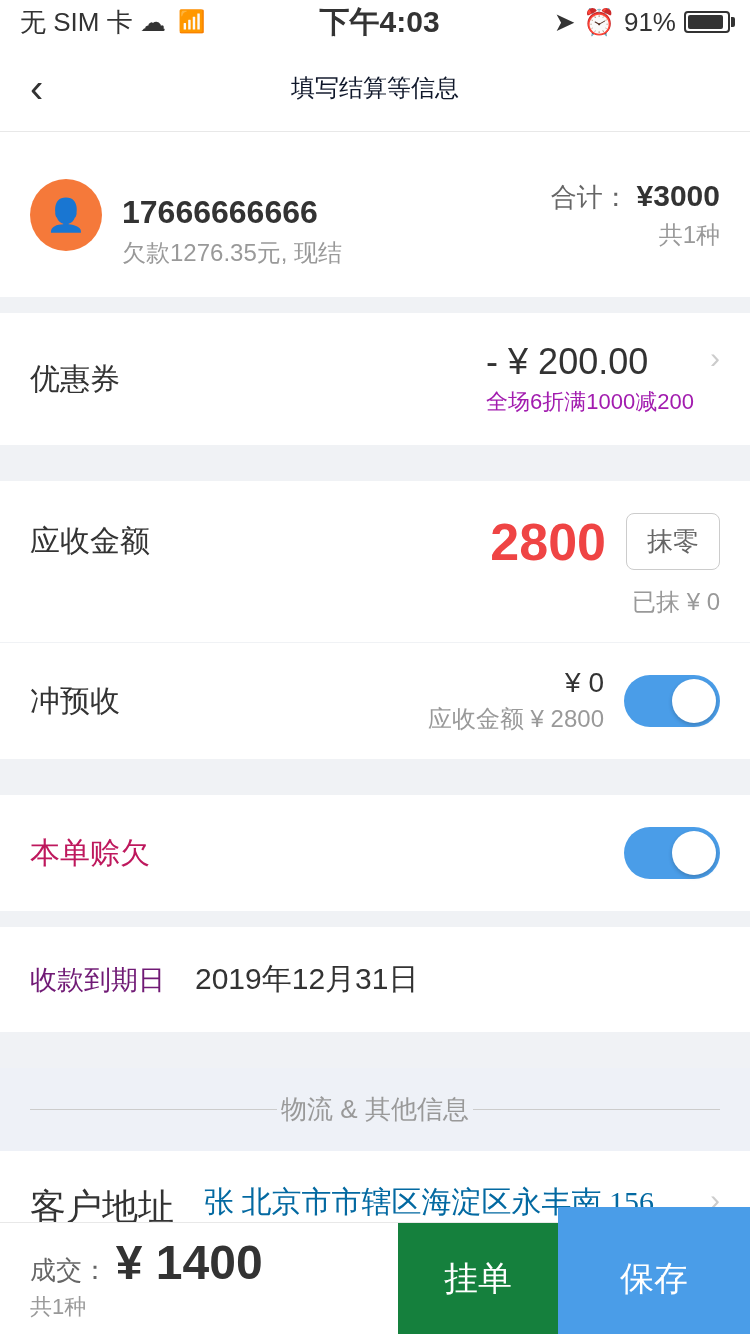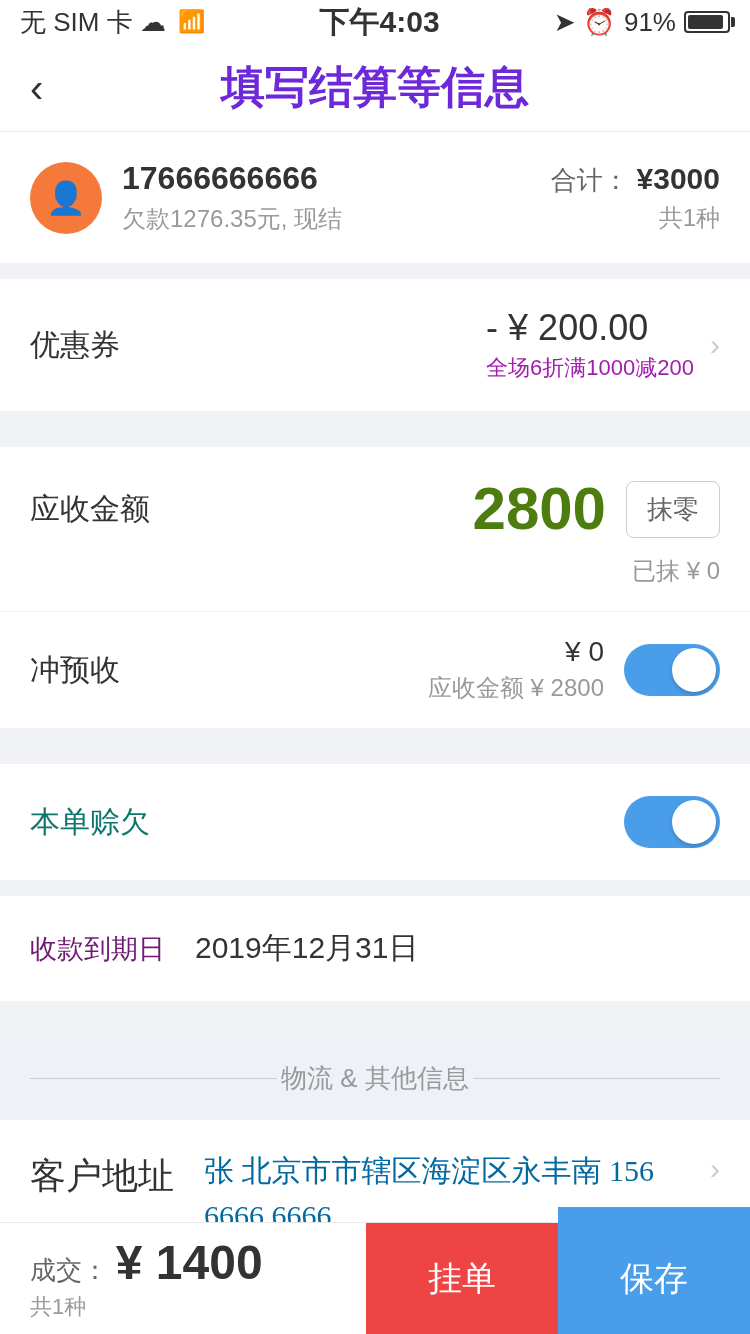--- a/index.html
+++ b/index.html
@@ -67,23 +67,23 @@
     .nav-back {
       font-size: 40px;
       color: #333;
       cursor: pointer;
       line-height: 1;
     }
     .nav-title {
       position: absolute;
       left: 50%;
       transform: translateX(-50%);
-      font-size: 44px;
-      font-weight: 700;
-      color: #6d28d9;
+      font-size: 24px;
+      font-weight: 400;
+      color: #0f172a;
     }
 
     
     .content {
       padding-bottom: 120px;
     }
 
     
     .customer-card {
       background: #fff;
@@ -106,20 +106,21 @@
       display: flex;
       align-items: center;
       justify-content: center;
       color: #fff;
       font-size: 32px;
     }
     .customer-info .phone {
       font-size: 32px;
       font-weight: 600;
       color: #333;
+      margin-top: 34px;
     }
     .customer-info .debt {
       font-size: 24px;
       color: #999;
       margin-top: 6px;
     }
     .customer-right {
       text-align: right;
     }
     .customer-right .total-label {
@@ -145,21 +146,21 @@
       align-items: center;
       justify-content: space-between;
       margin-bottom: 16px;
     }
     .coupon-label {
       font-size: 30px;
       color: #333;
     }
     .coupon-right {
       display: flex;
-      align-items: center;
+      align-items: flex-start;
       gap: 16px;
     }
     .coupon-discount {
       font-size: 36px;
       color: #333;
       font-weight: 500;
     }
     .coupon-desc {
       font-size: 22px;
       color: #a21caf;
@@ -193,23 +194,23 @@
     .amount-label {
       font-size: 30px;
       color: #333;
     }
     .amount-right {
       display: flex;
       align-items: center;
       gap: 20px;
     }
     .amount-value {
-      font-size: 60px;
+      font-size: 52px;
       font-weight: 600;
-      color: #4d7c0f;
+      color: #ef4444;
       line-height: 1;
     }
     .round-btn {
       border: 1px solid #ccc;
       border-radius: 8px;
       padding: 10px 20px;
       font-size: 26px;
       color: #666;
       background: #fff;
       cursor: pointer;
@@ -277,21 +278,21 @@
     .field-row {
       background: #fff;
       padding: 32px 30px;
       display: flex;
       align-items: center;
       justify-content: space-between;
       margin-bottom: 16px;
     }
     .field-label {
       font-size: 30px;
-      color: #0f766e;
+      color: #be185d;
     }
 
     
     .due-date-row {
       background: #fff;
       padding: 32px 30px;
       margin-bottom: 16px;
     }
     .due-date-content {
       display: flex;
@@ -387,23 +388,23 @@
       font-size: 48px;
       font-weight: 600;
       color: #333;
     }
     .bottom-deal-count {
       font-size: 22px;
       color: #999;
       margin-top: 2px;
     }
     .bottom-btn-pending {
-      width: 192px;
+      width: 160px;
       height: 112px;
-      background: #ef4444;
+      background: #15803d;
       display: flex;
       align-items: center;
       justify-content: center;
       font-size: 34px;
       color: #fff;
       font-weight: 500;
       cursor: pointer;
     }
     .bottom-btn-save {
       width: 192px;

